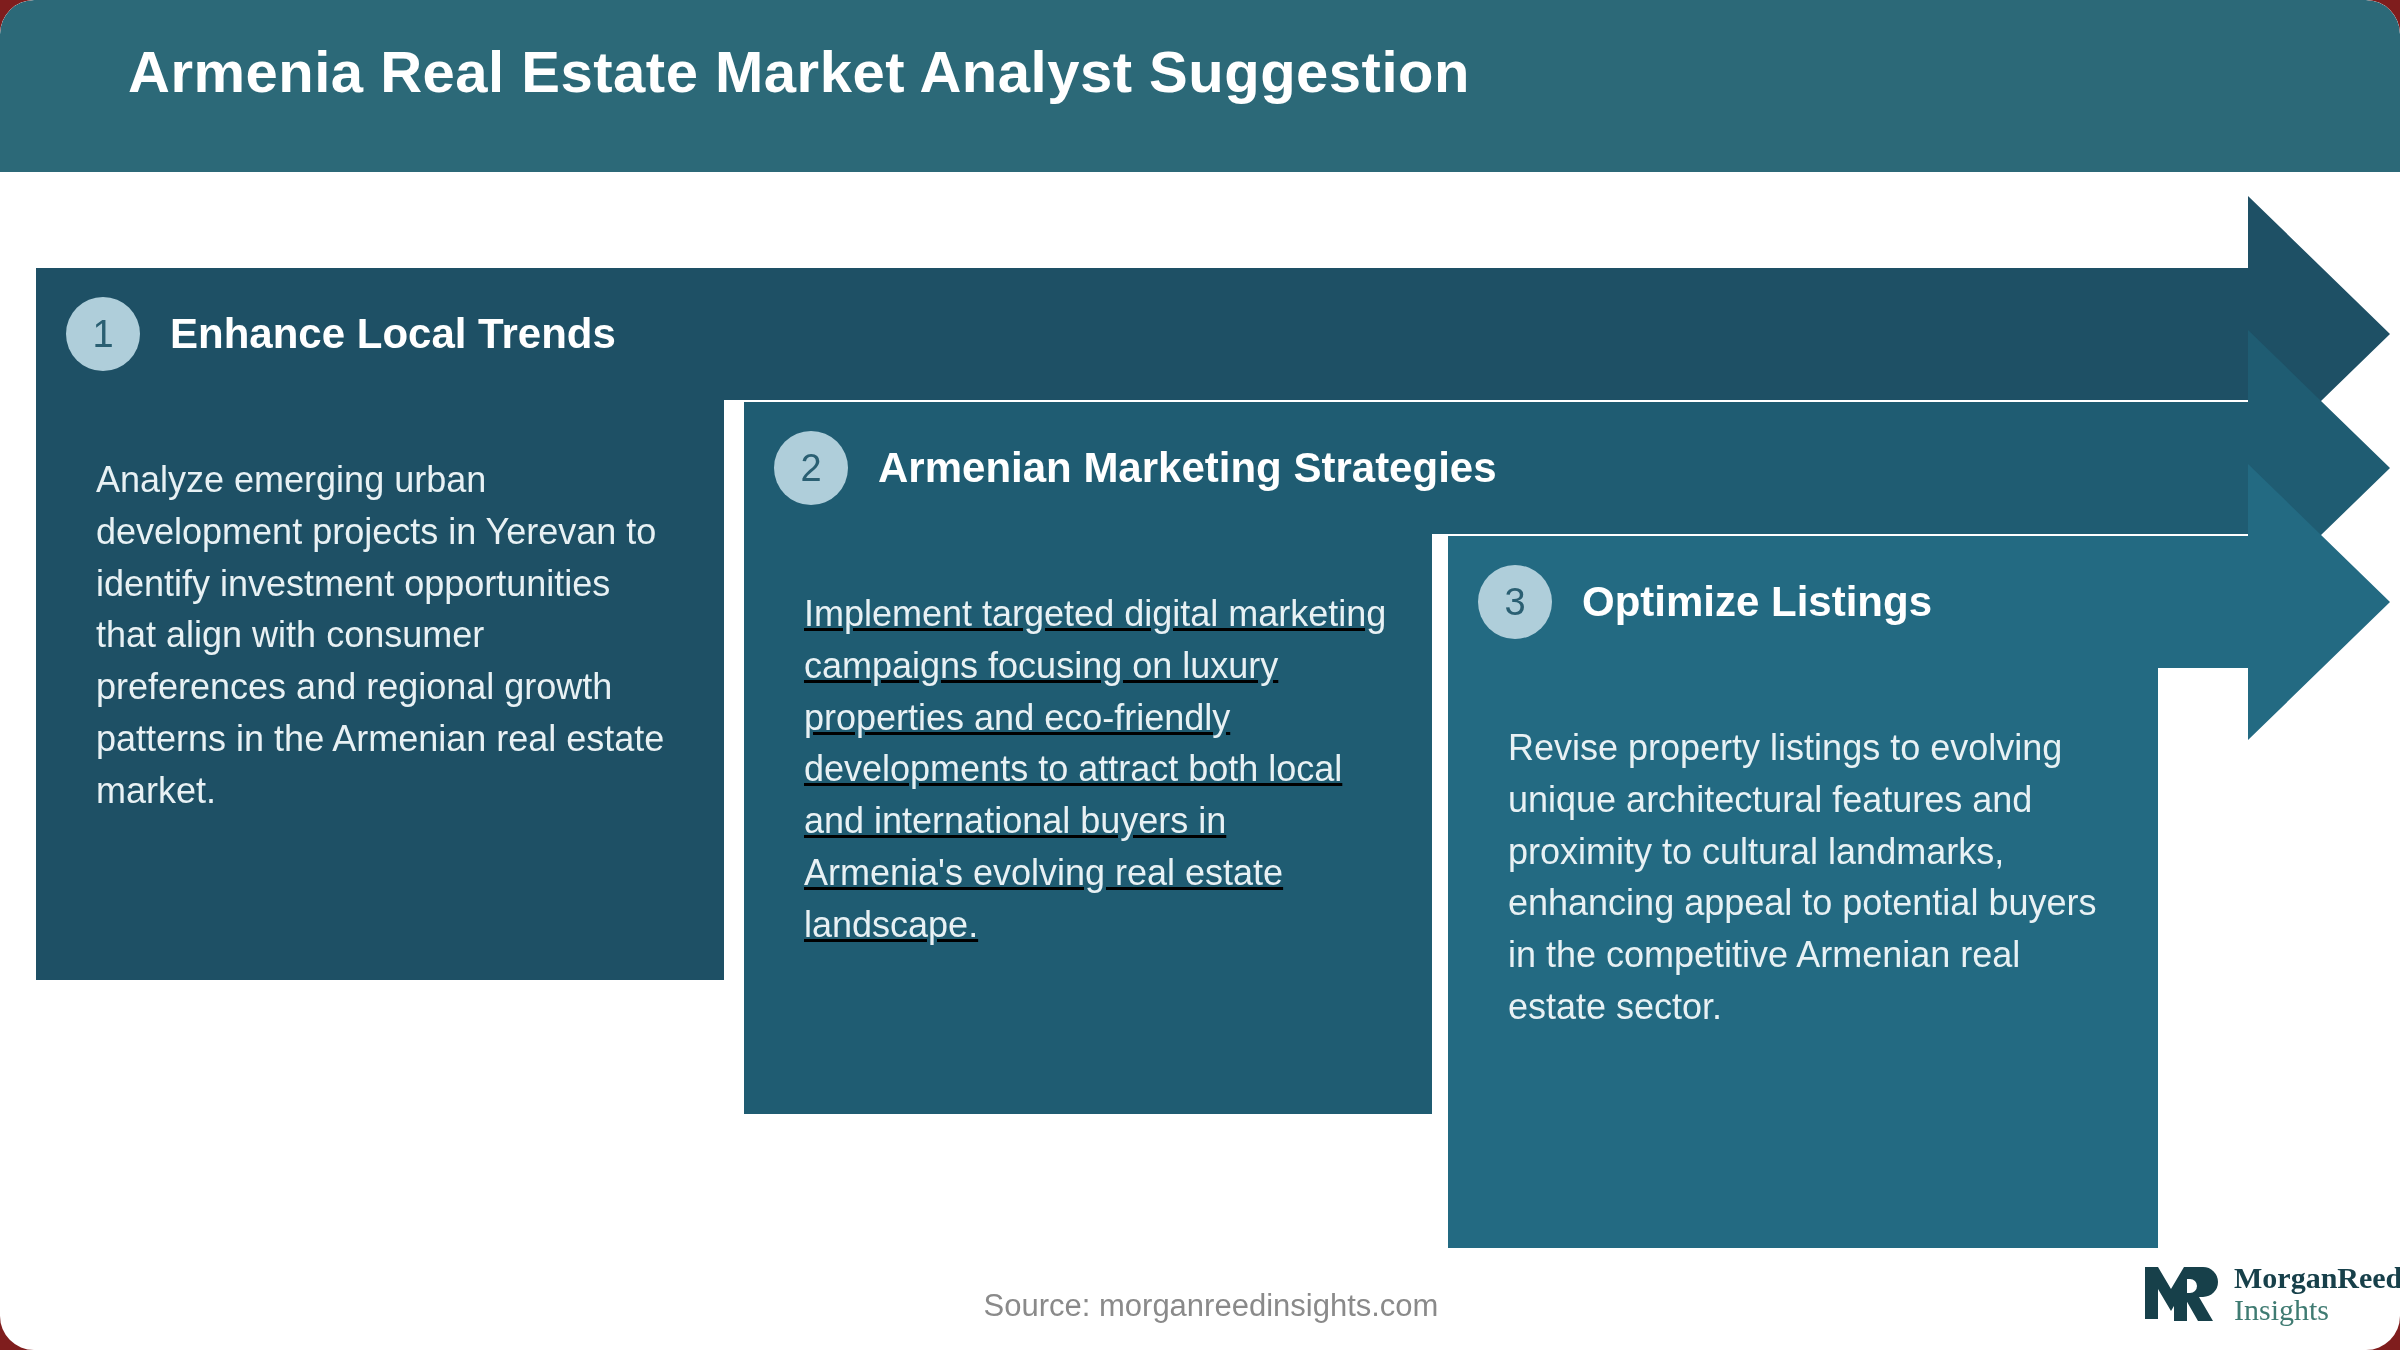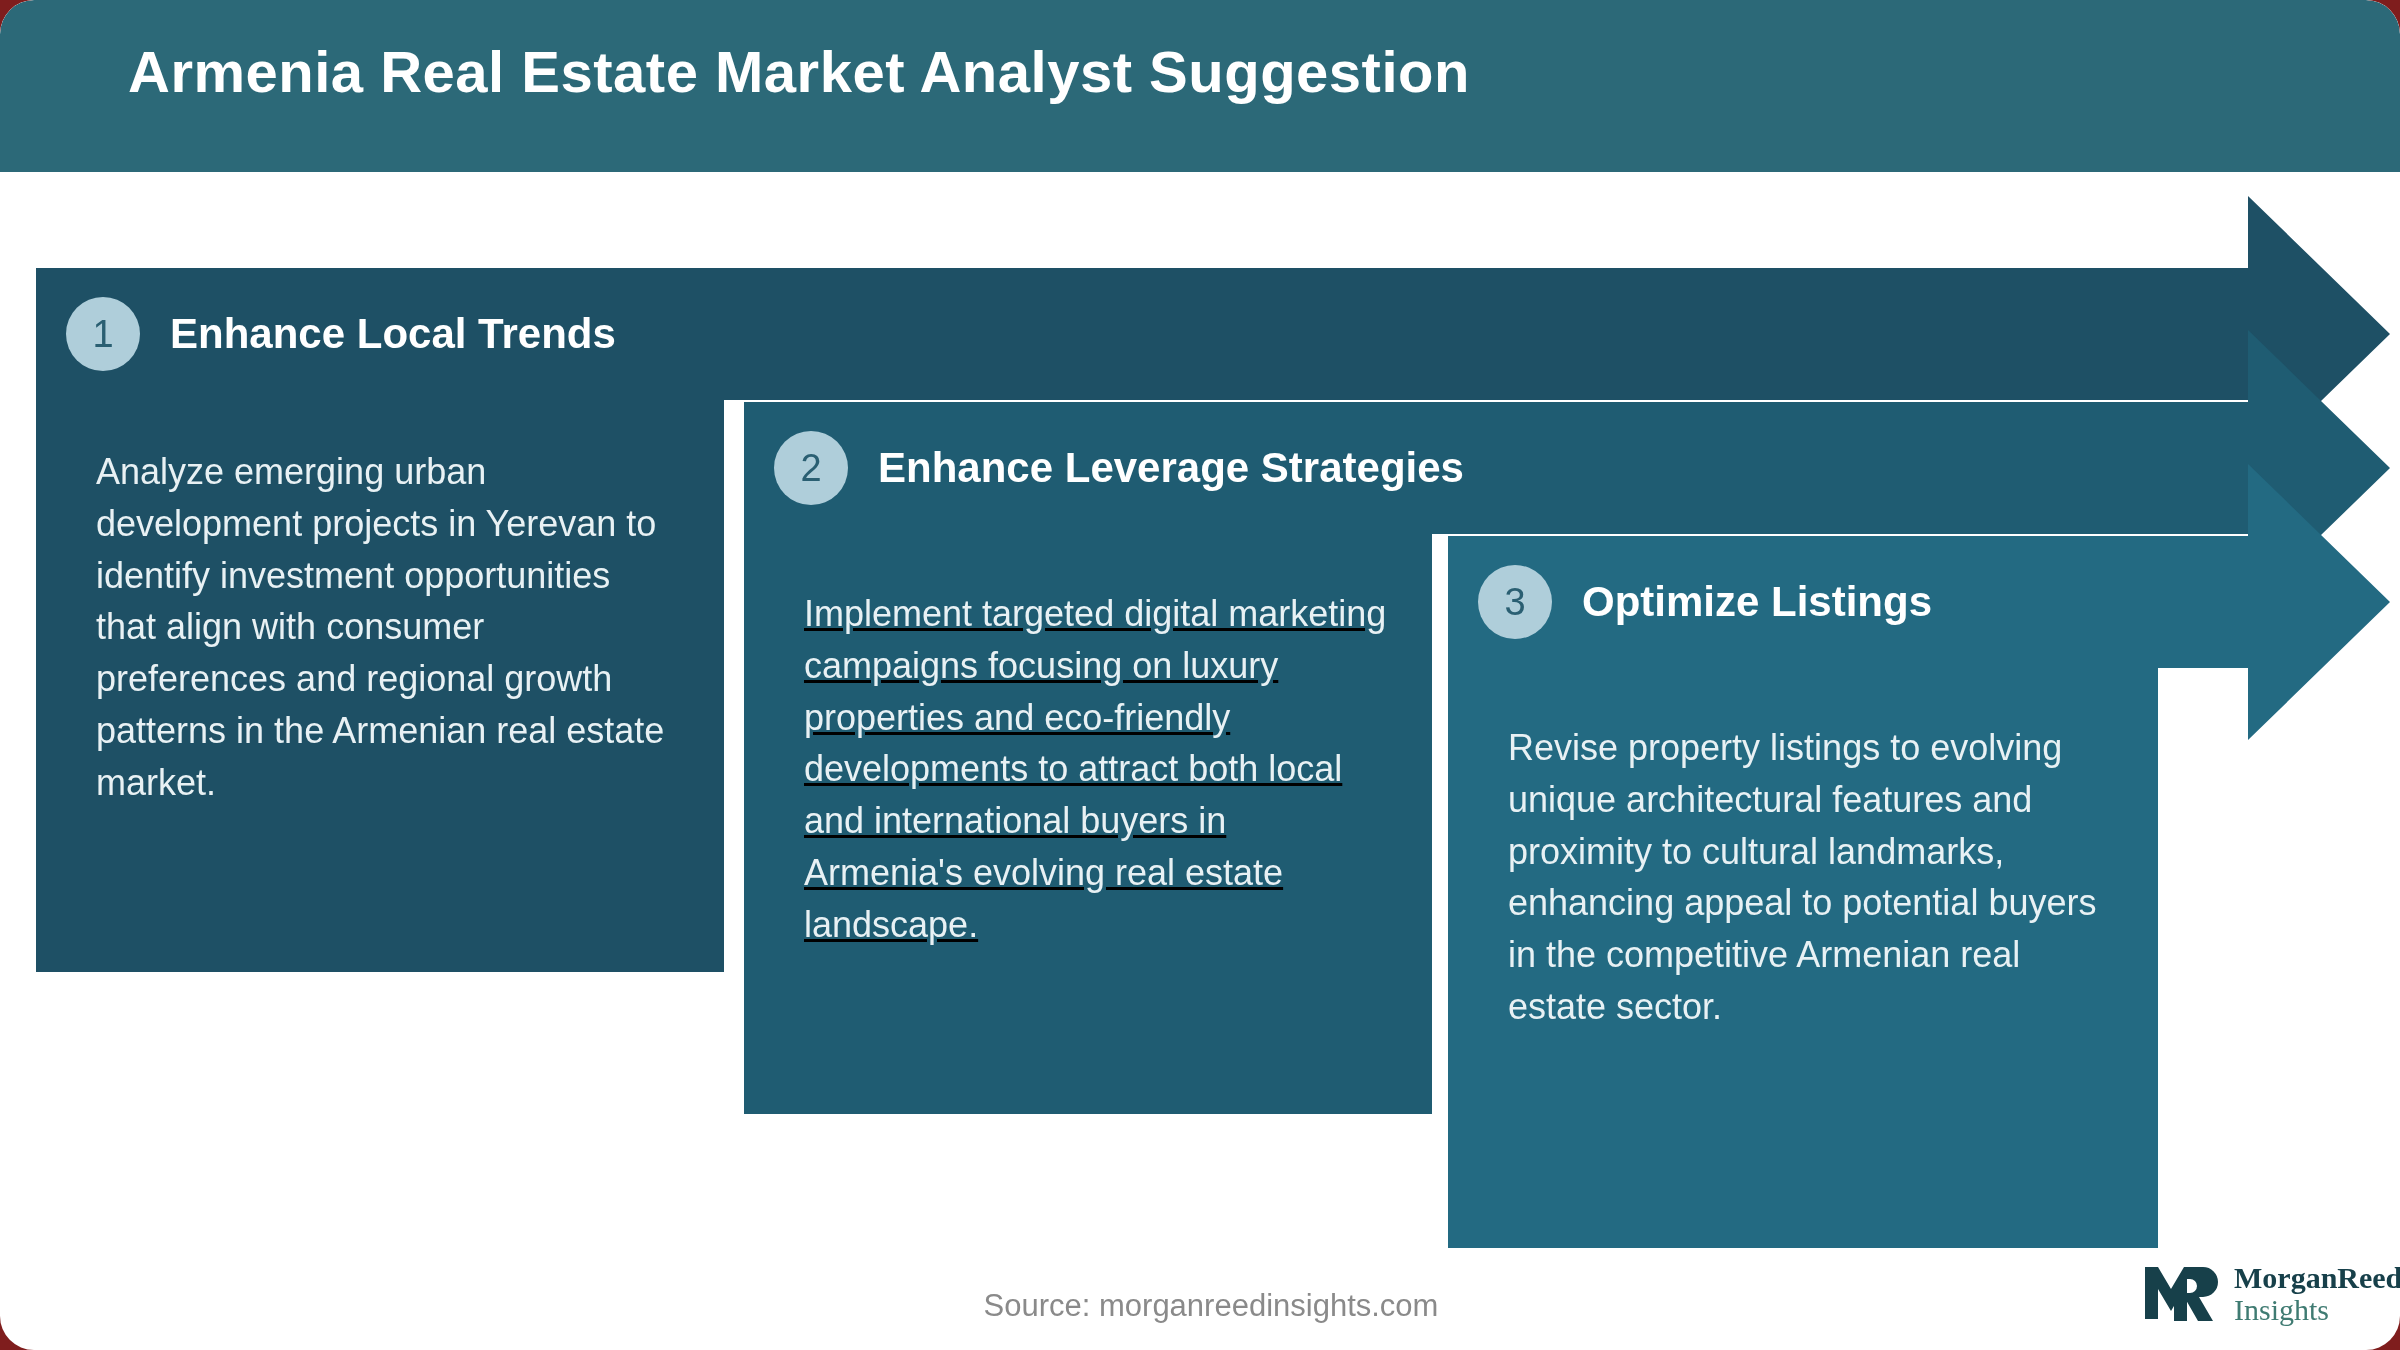--- a/index.html
+++ b/index.html
@@ -162,27 +162,27 @@
                L 2248 740
                L 2248 668
                L 1448 668
                Z"></path>
     </svg>
 
     <div class="step-head" style="left:36px; top:268px; width:2212px; height:132px;">
       <div class="step-circle">1</div>
       <div class="step-label">Enhance Local Trends</div>
     </div>
-    <div class="step-body" style="left:36px; top:392px; width:688px; height:580px; background:#1E5065;">
+    <div class="step-body" style="left:36px; top:400px; width:688px; height:580px; background:#1E5065;">
       <div class="step-body-text">Analyze emerging urban development projects in Yerevan to identify investment opportunities that align with consumer preferences and regional growth patterns in the Armenian real estate market.</div>
     </div>
 
     <div class="step-head" style="left:744px; top:402px; width:1504px; height:132px;">
       <div class="step-circle">2</div>
-      <div class="step-label">Enhance Leverage Strategies</div>
+      <div class="step-label">Armenian Marketing Strategies</div>
     </div>
     <div class="step-body" style="left:744px; top:534px; width:688px; height:580px; background:#1F5C72;text-decoration:underline;">
       <div class="step-body-text">Implement targeted digital marketing campaigns focusing on luxury properties and eco-friendly developments to attract both local and international buyers in Armenia's evolving real estate landscape.</div>
     </div>
 
     <div class="step-head" style="left:1448px; top:536px; width:800px; height:132px;">
       <div class="step-circle">3</div>
       <div class="step-label">Optimize Listings</div>
     </div>
     <div class="step-body" style="left:1448px; top:668px; width:710px; height:580px; background:#236A82;">

